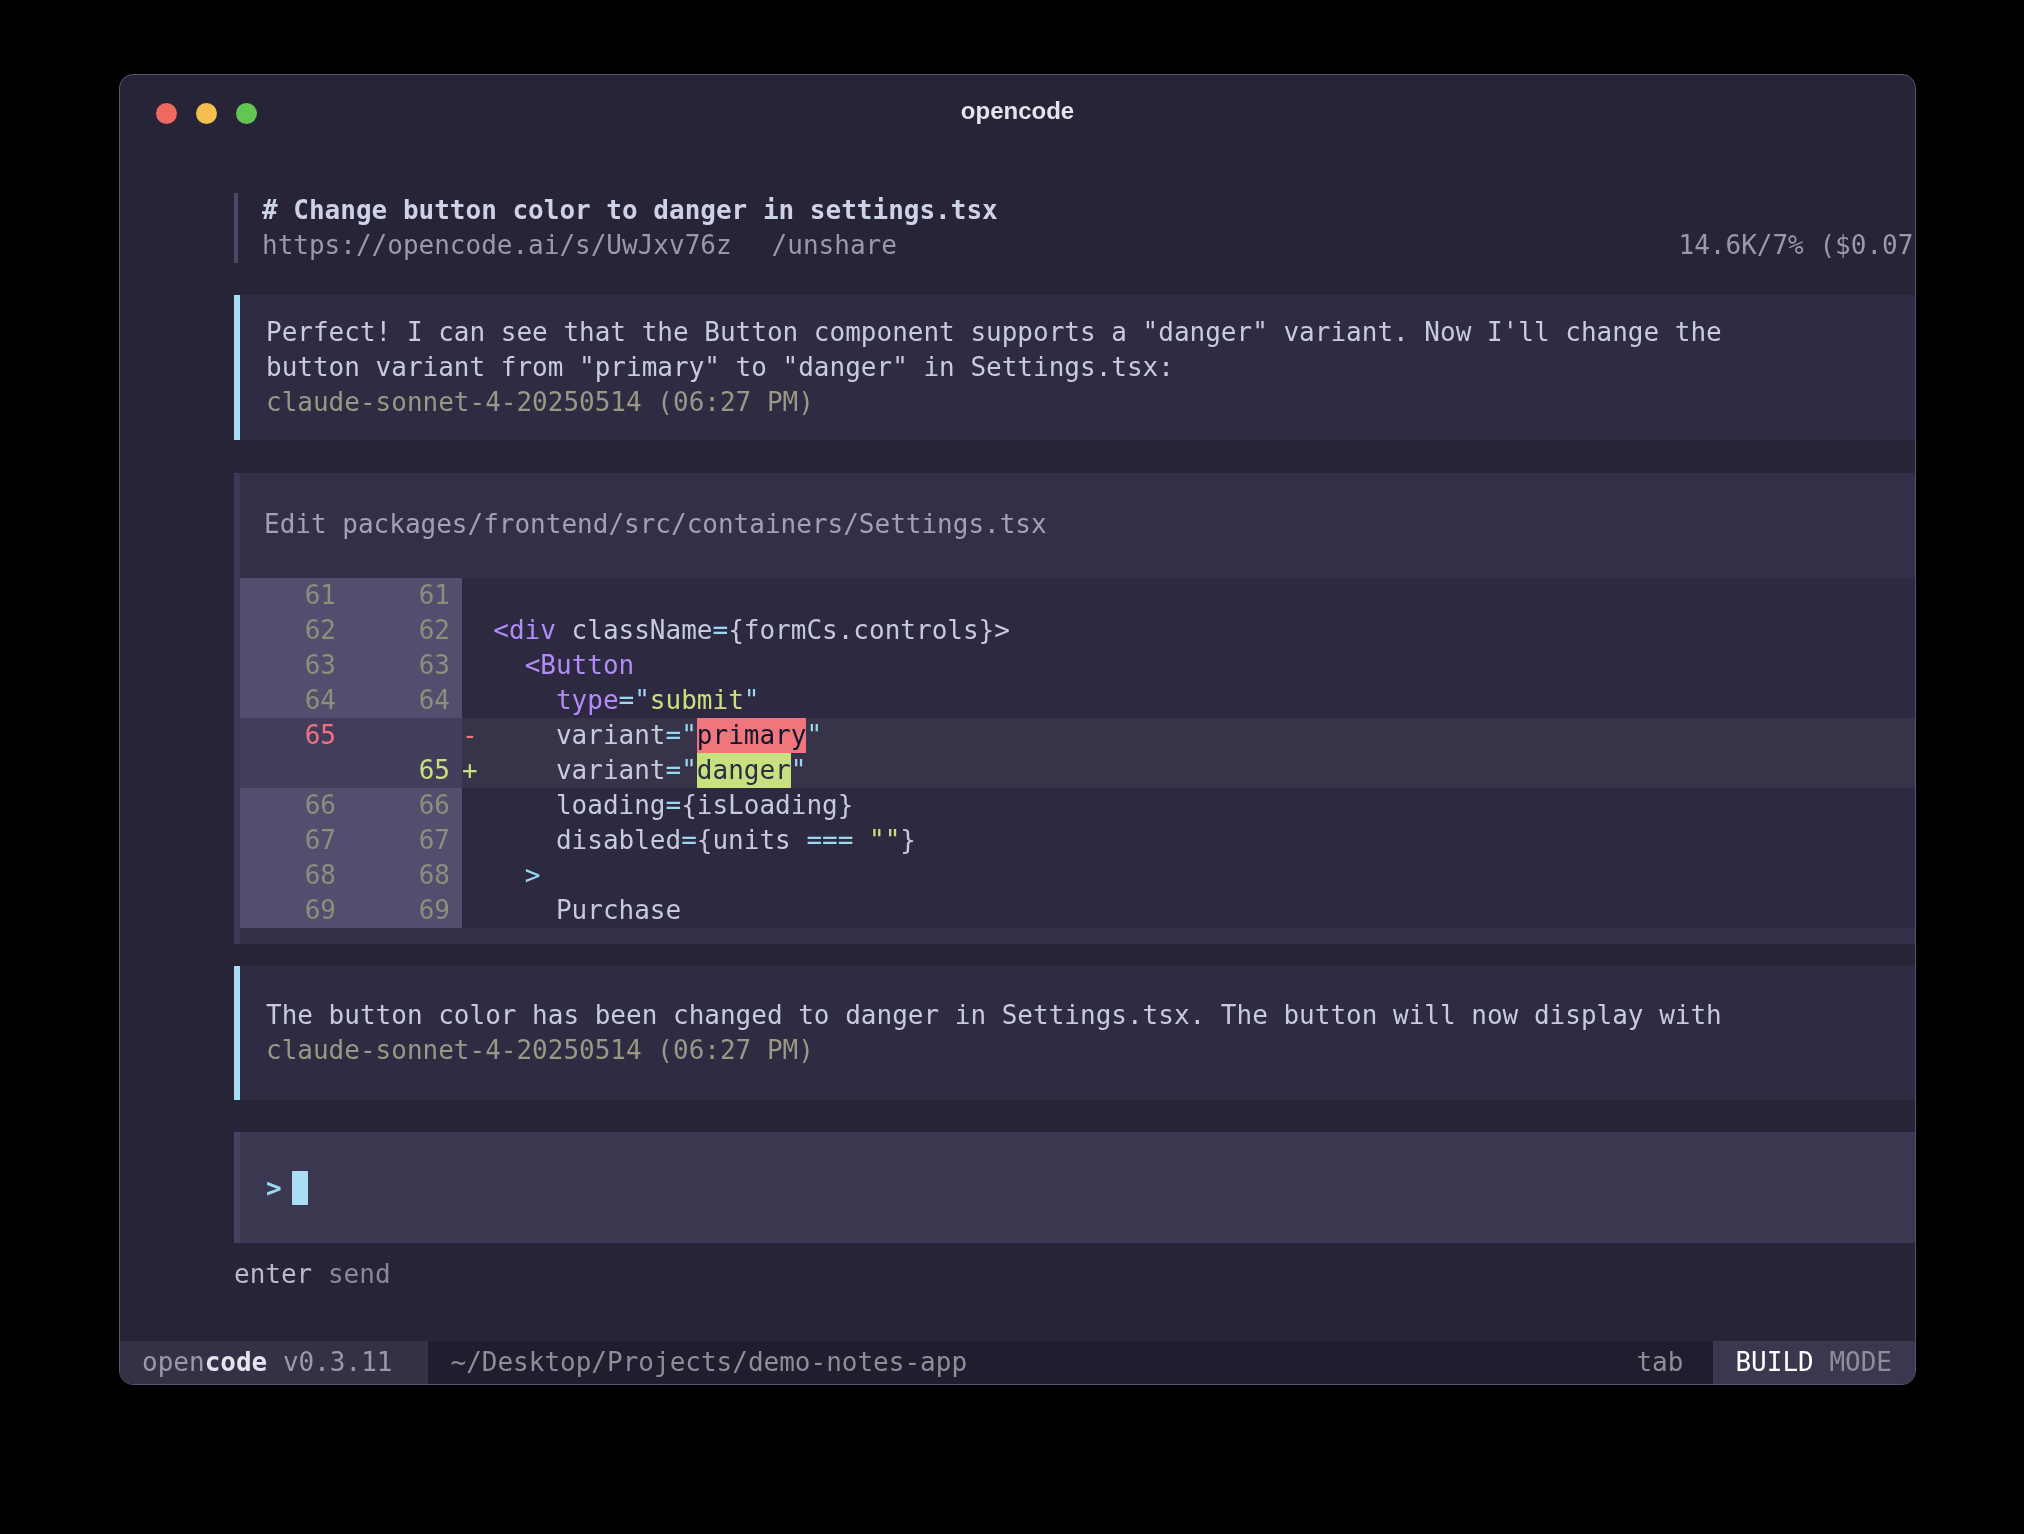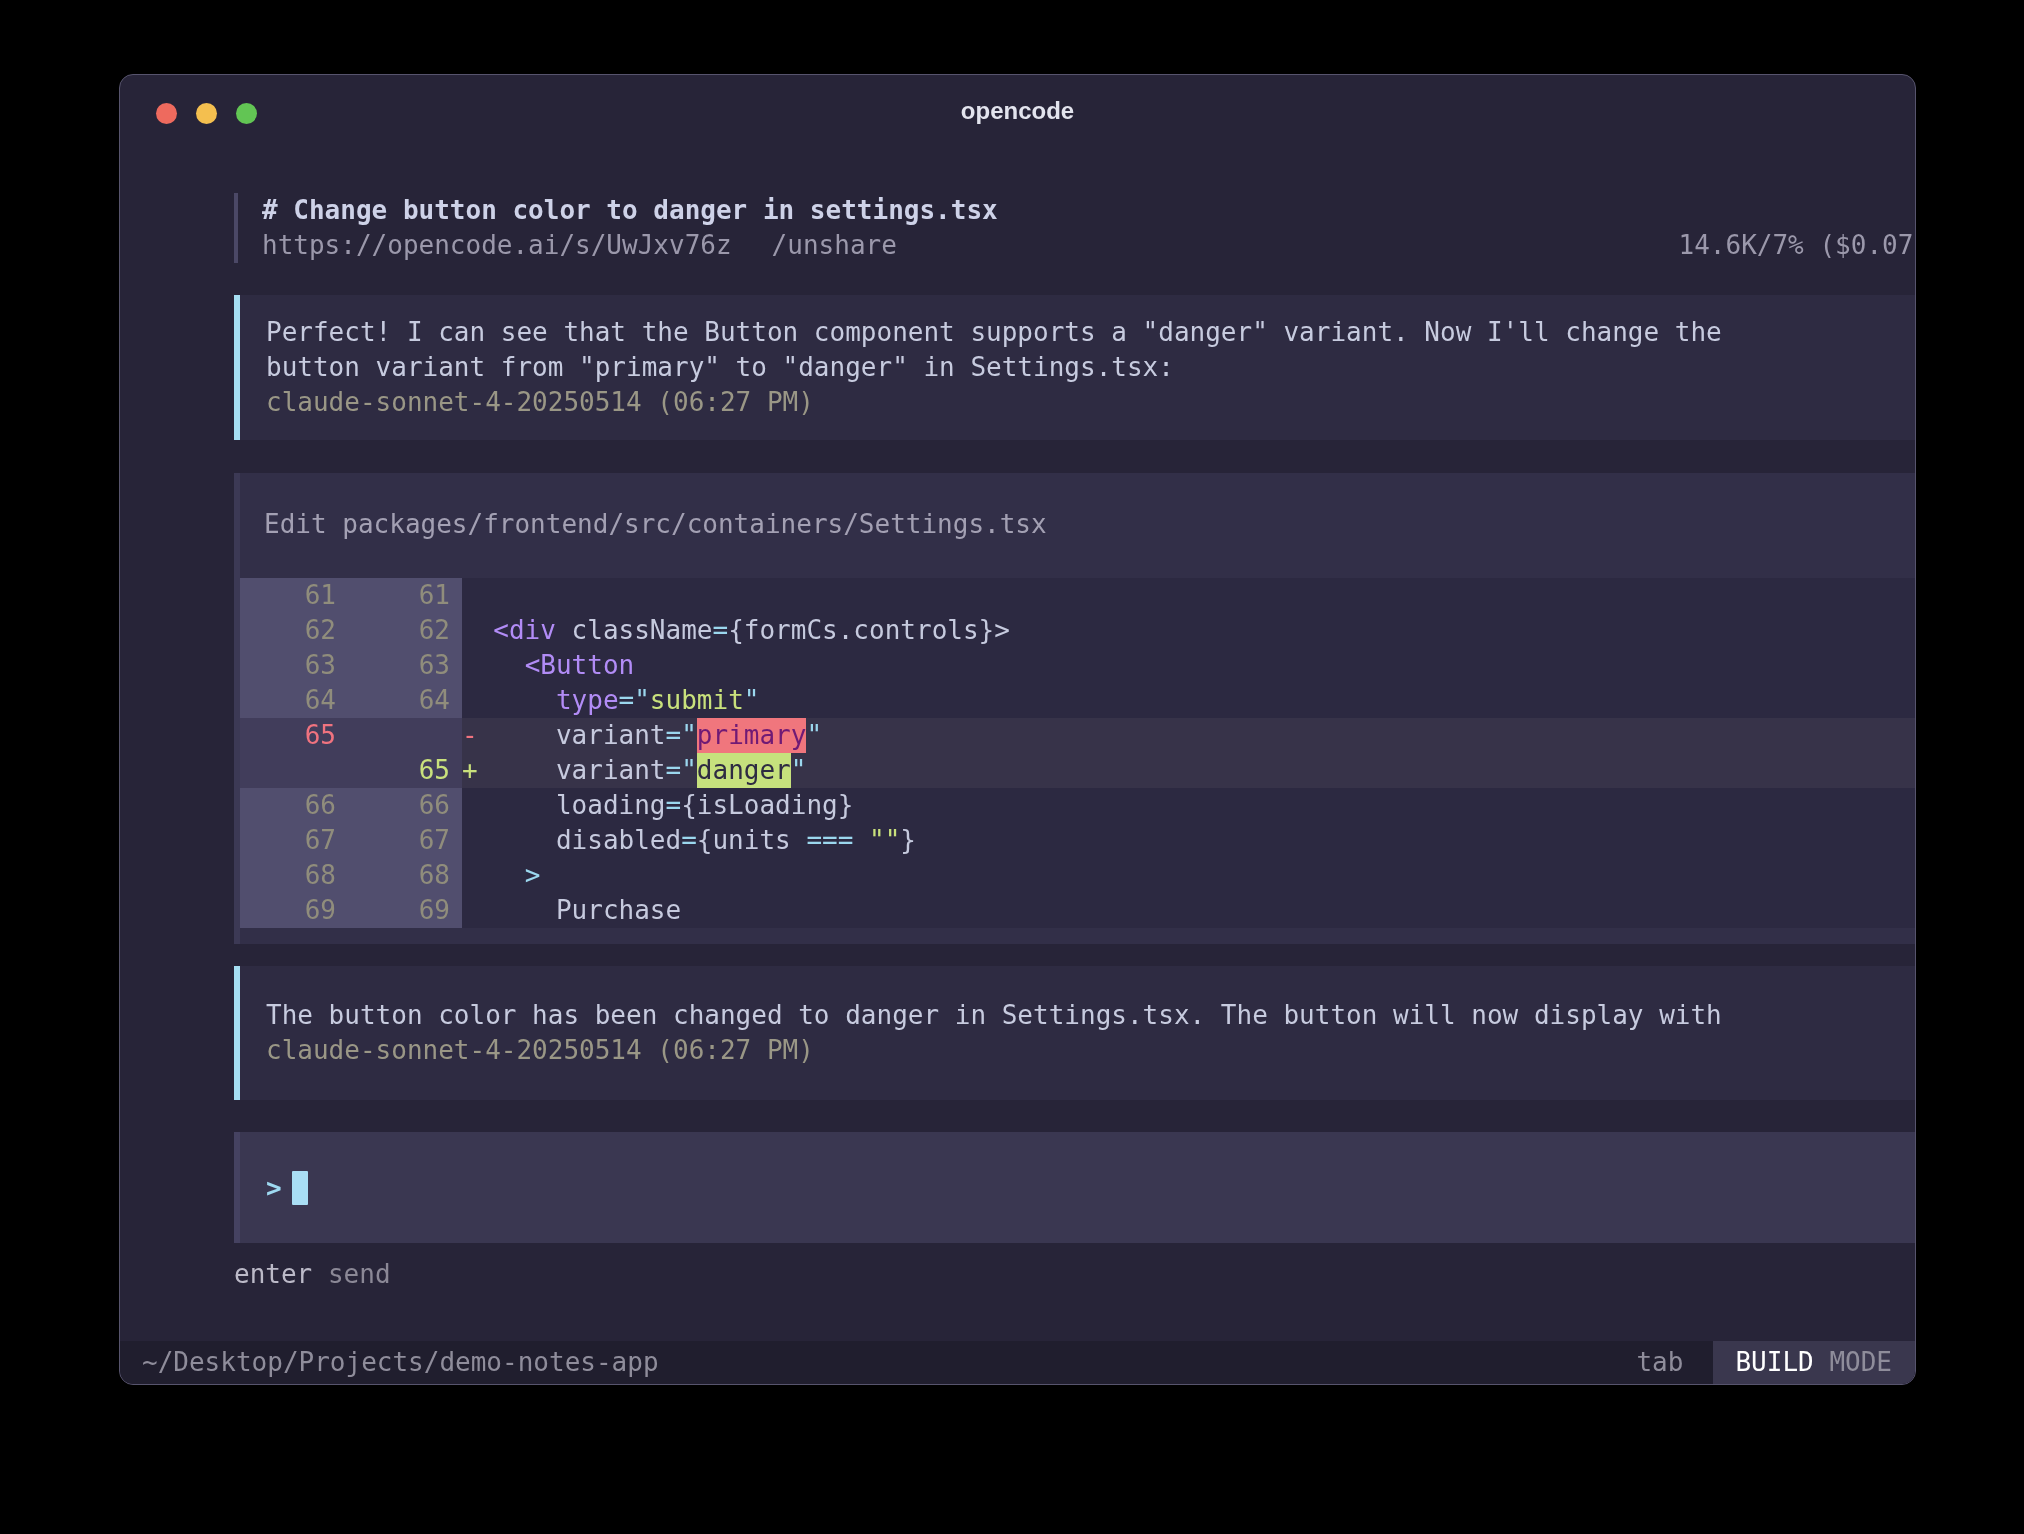--- a/index.html
+++ b/index.html
@@ -60,21 +60,21 @@
   .cell-new { width:112px; padding-right:12px; }
   .diff-row.chg .cell-old, .diff-row.chg .cell-new { background:#413d5b; }
   .cell-old.red { color:#f0737f; }
   .cell-new.green { color:#c9e17c; }
   .cell-code { flex:1; white-space:pre; color:#c6cade; padding-left:0; }
   .tok-fg { color:#c6cade; }
   .tok-purple { color:#b28cf6; }
   .tok-cyan { color:#9bd7ee; }
   .tok-green { color:#c9e17c; }
   .tok-red { color:#f0737f; }
-  .tok-hlred   { background:#f0767d; color:#701a75; display:inline-block; height:35px; }
+  .tok-hlred   { background:#f0767d; color:#0f172a; display:inline-block; height:35px; }
   .tok-hlgreen { background:#c6e17d; color:#2e2b42; display:inline-block; height:35px; }
 
   
   .inputbox {
     margin-top:32px; background:#3a3751;
     border-left:6px solid #454261; border-right:4px solid #454261;
     padding:39px 26px 37px 26px; line-height:35px;
   }
   .prompt-symbol { color:#9ed9f1; font-weight:bold; }
   .cursor {
@@ -206,20 +206,23 @@
 
     <div class="hints">
       <span class="hint-key">enter</span>
       <span class="hint-action">&nbsp;</span>
       <span class="hint-action">send</span>
     </div>
 
   </div>
 
   <div class="statusbar">
+    <span class="sb-chip-left">
+      <span class="sb-open">open</span><span class="sb-code">code</span><span class="sb-version">&nbsp;</span><span class="sb-version">v0.3.11</span>
+    </span>
     <span class="sb-cwd">~/Desktop/Projects/demo-notes-app</span>
     <span class="sb-tab">tab</span>
     <span class="sb-chip-right">
       <span class="sb-build">BUILD</span><span class="sb-mode">&nbsp;</span><span class="sb-mode">MODE</span>
     </span>
   </div>
 
 </div>
 
 </body></html>

